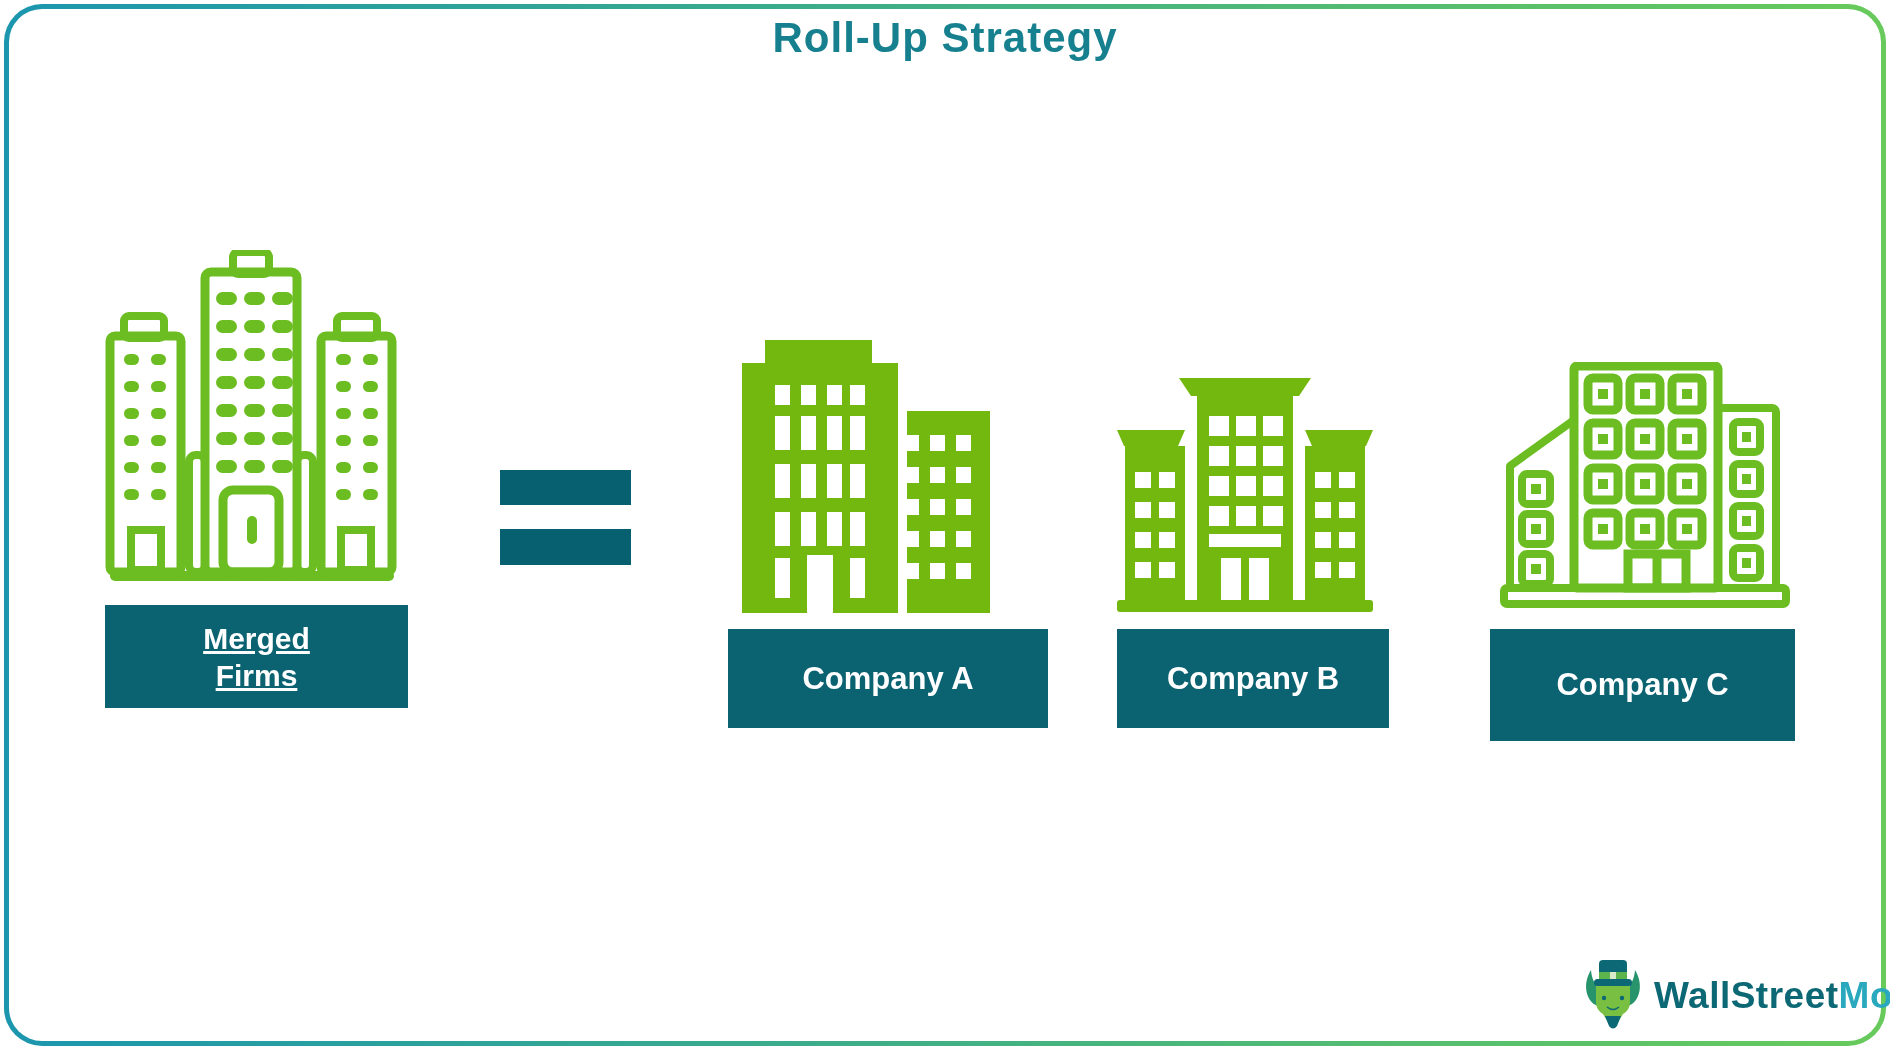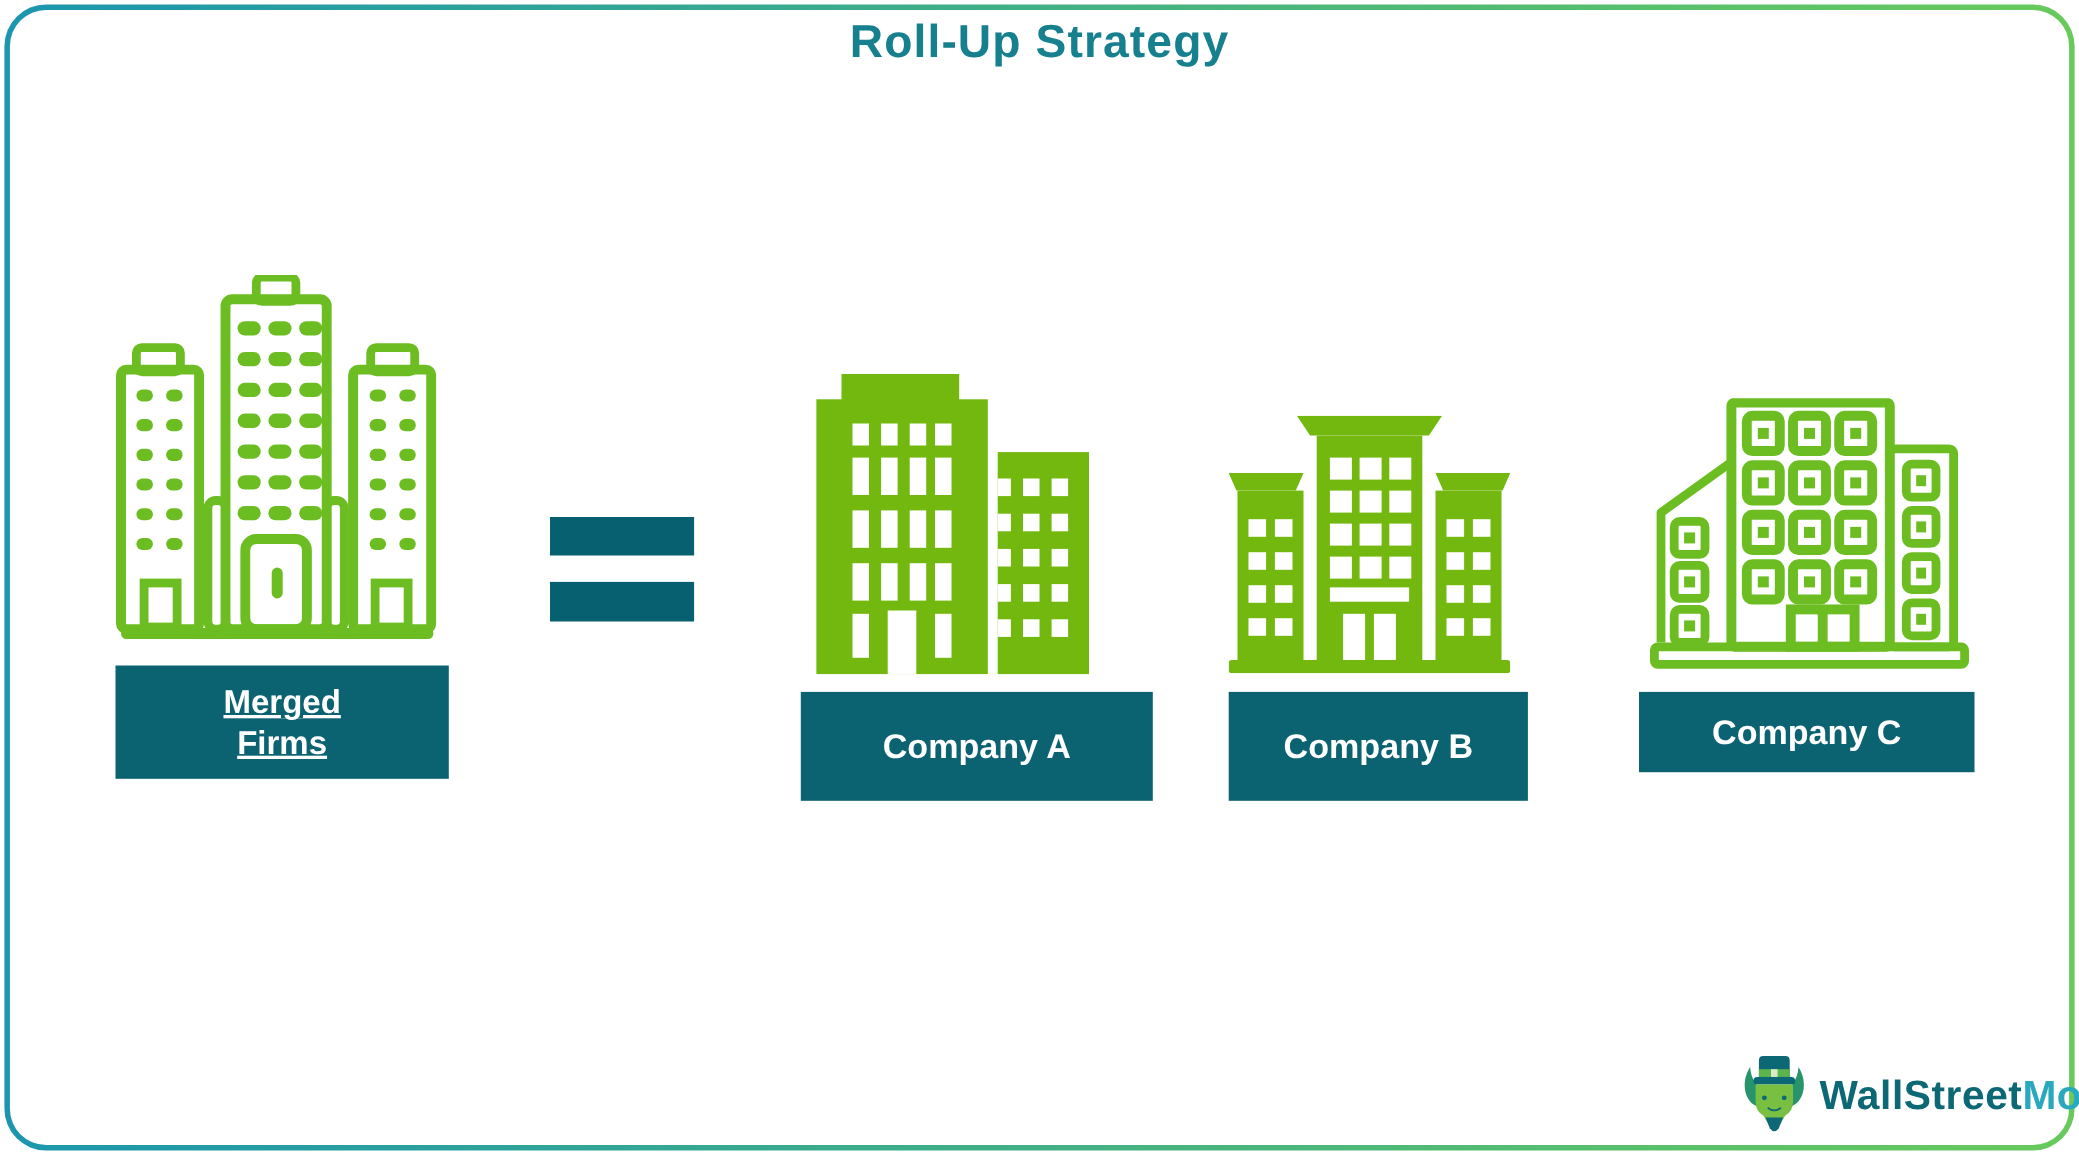--- a/index.html
+++ b/index.html
@@ -287,21 +287,21 @@
         <rect x="182" y="162" width="10" height="10" class="ogf"></rect>
     </g>
     <g>
       <rect x="128" y="192" width="58" height="34" class="og" stroke-width="9"></rect>
       <line x1="157" y1="192" x2="157" y2="226" class="og" stroke-width="9"></line>
     </g>
 
     <rect x="4" y="226" width="282" height="16" rx="3" class="og" stroke-width="8"></rect>
   </svg>
 
-  <div class="label-box" style="left:1490px;top:629px;width:305px;height:73px;">
+  <div class="label-box" style="left:1490px;top:629px;width:305px;height:112px;">
     <div class="label-single">Company C</div>
   </div>
 
   <div class="logo">
     <svg width="62" height="76" viewBox="0 0 62 76">
       <path d="M16,48 C4,44 0,26 9,12 C10,24 15,30 23,33 Z" fill="#28946c"></path>
       <path d="M46,48 C58,44 62,26 53,12 C52,24 47,30 39,33 Z" fill="#28946c"></path>
       <path d="M17,22 L17,6 Q17,2 21,2 L41,2 Q45,2 45,6 L45,22 Z" fill="var(--logo-dark,#0c6874)"></path>
       <rect x="17" y="14" width="28" height="7" fill="#5cb54c"></rect>
       <rect x="28" y="14" width="6" height="7" fill="#d9eac9"></rect>

